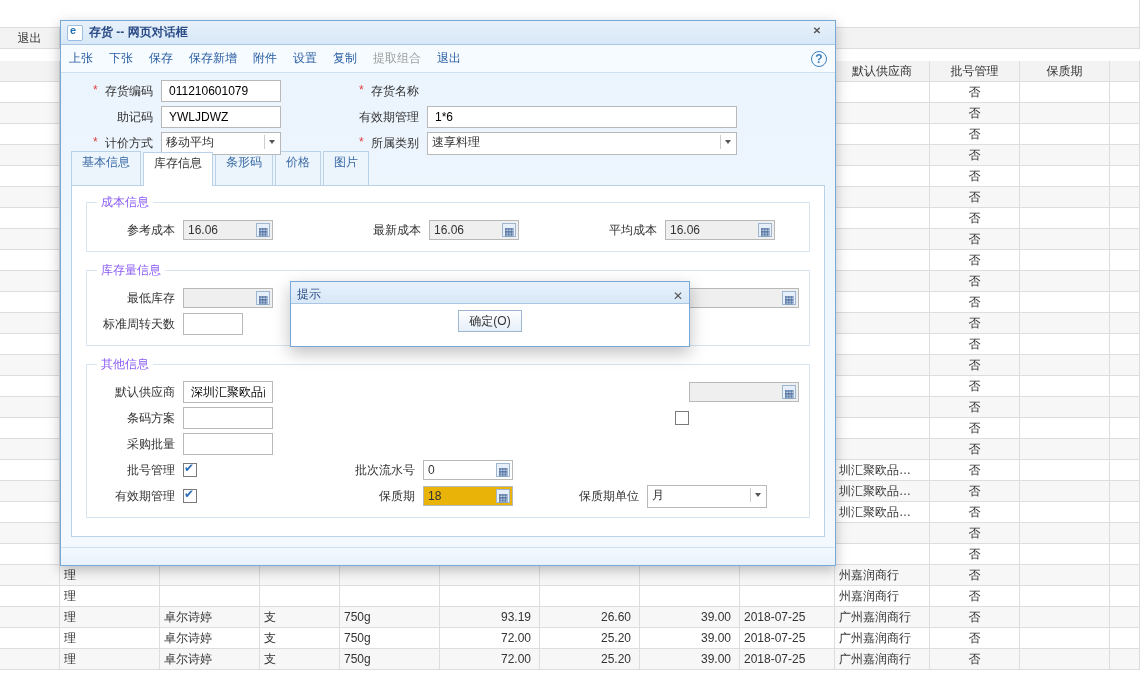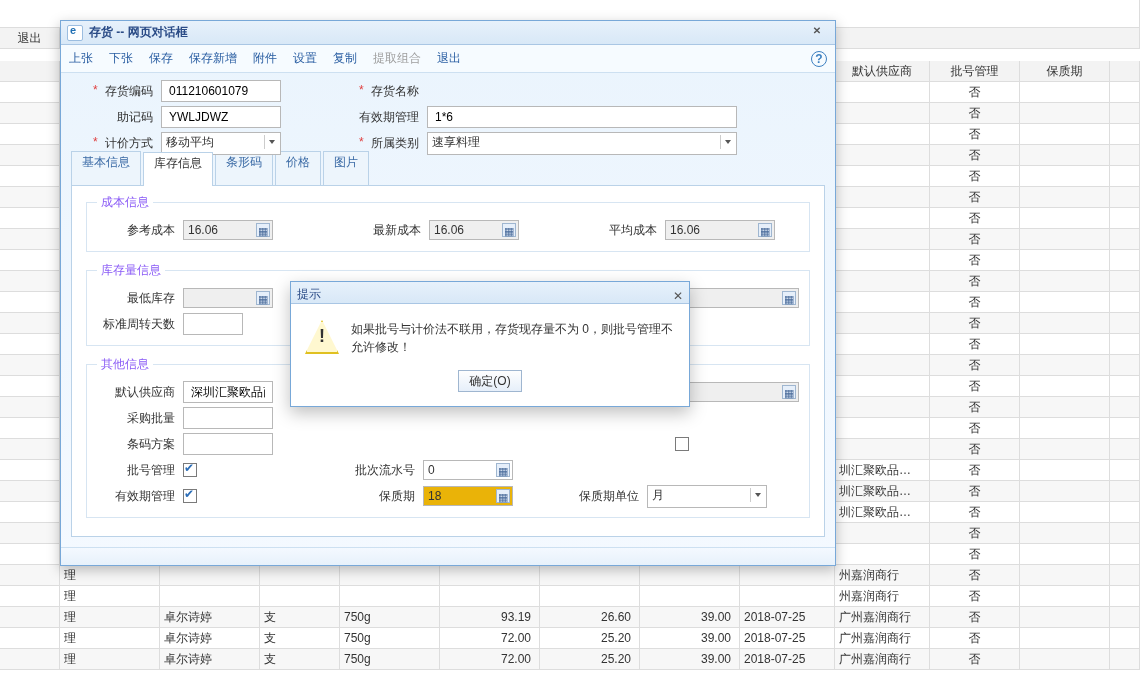--- a/index.html
+++ b/index.html
@@ -623,28 +623,28 @@
         <legend>其他信息</legend>
         <div class="fs-row">
           <span class="fs-lbl">默认供应商</span>
           <input class="fld-text" style="width: 90px;" value="深圳汇聚欧品商">
           <span style="flex:1"></span>
           <span class="fld-ro" style="width:110px">
               <span class="cal"></span>
             </span>
         </div>
         <div class="fs-row">
-          <span class="fs-lbl">采购批量</span>
-          <input class="fld-text" style="width: 90px;" value="">
-        </div>
-        <div class="fs-row">
           <span class="fs-lbl">条码方案</span>
           <input class="fld-text" style="width: 90px;" value="">
           <span style="flex:1"></span>
           <span class="chk" style="margin-right:110px"></span>
+        </div>
+        <div class="fs-row">
+          <span class="fs-lbl">采购批量</span>
+          <input class="fld-text" style="width: 90px;" value="">
         </div>
         <div class="fs-row">
           <span class="fs-lbl">批号管理</span>
           <span class="chk checked"></span>
           <span style="width:140px"></span>
           <span class="fs-lbl">批次流水号</span>
           <span class="fld-ro" style="width:90px;background:#fff">
               <span>0</span>
               <span class="cal"></span>
             </span>
@@ -665,21 +665,17 @@
       </fieldset>
     </div>
   </div>
   <div class="dialog-footer"></div>
 
   <div class="alert-modal">
     <div class="alert-title">
       <span>提示</span>
       <span class="ax">✕</span>
     </div>
-    <div class="alert-body">
-      <span class="alert-icon"></span>
-      <span class="alert-text">如果批号与计价法不联用，存货现存量不为 0，则批号管理不允许修改！</span>
-    </div>
     <div class="alert-btns">
       <span class="alert-btn">确定(O)</span>
     </div>
   </div>
 </div>
 
 </body></html>

